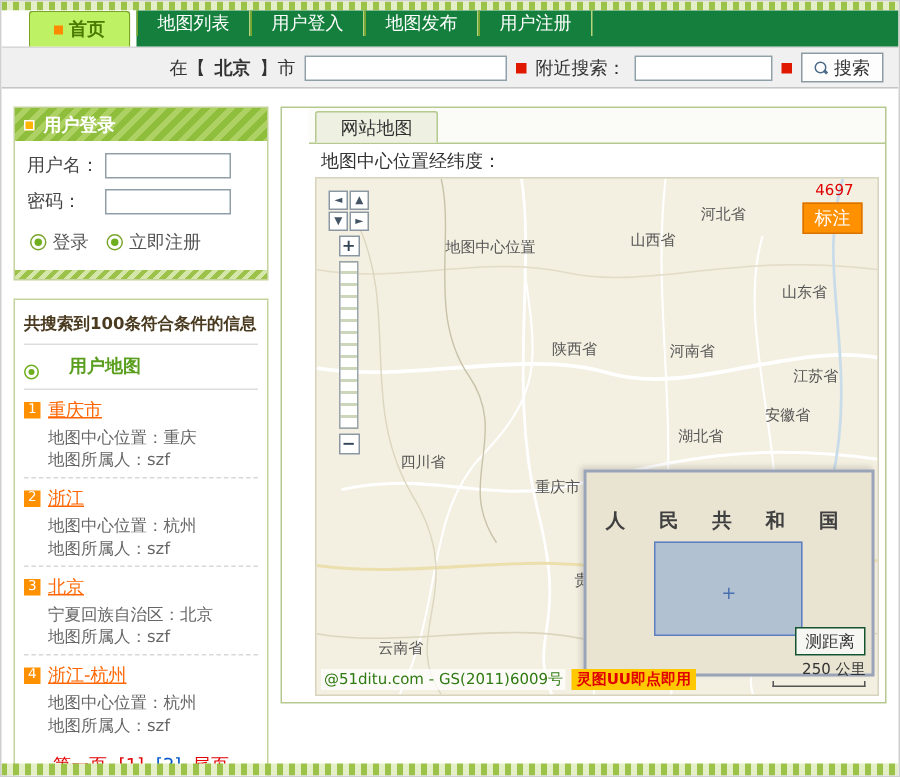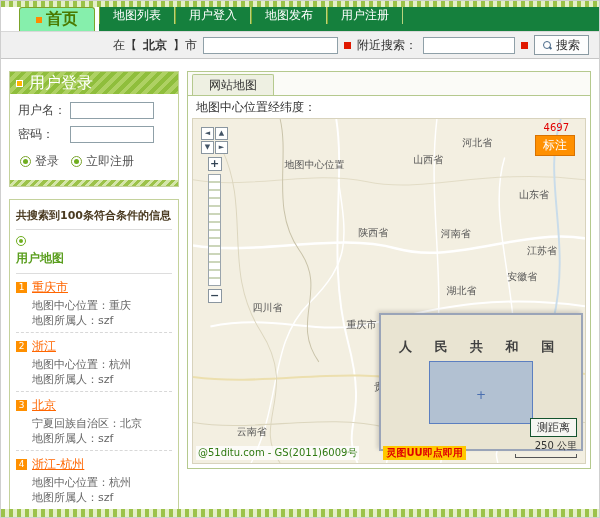--- a/index.html
+++ b/index.html
@@ -3,21 +3,21 @@
 <meta charset="utf-8">
 <style>
   * { margin:0; padding:0; box-sizing:border-box; }
   body { background:#fff; font-family:"DejaVu Sans","Liberation Sans",sans-serif; }
   .page { position:relative; width:600px; height:518px; border:1px solid #cfcfcf; background:#fff; overflow:hidden; }
 
   
   .top-stripe { height:6px; background:repeating-linear-gradient(90deg,#9cc24a 0 4px,#e4efc8 4px 8px); }
   .nav { height:24px; display:flex; align-items:stretch; background:#fff; }
   .nav-left-pad { width:18px; }
-  .tab-home { display:flex; align-items:center; gap:4px; padding:0 16px; background:#86efac; border:1px solid #7ba32a; border-bottom:none; border-radius:3px 3px 0 0; color:#4a7a00; font-weight:bold; font-size:16px; cursor:pointer;text-align:right; }
+  .tab-home { display:flex; align-items:center; gap:4px; padding:0 16px; background:#bef264; border:1px solid #7ba32a; border-bottom:none; border-radius:3px 3px 0 0; color:#4a7a00; font-weight:bold; font-size:12px; cursor:pointer;text-align:right; }
   .home-mark { width:6px; height:6px; background:#ff8a00; display:inline-block; }
   .nav-green { flex:1; background:#15803d; display:flex; align-items:flex-start; margin-left:4px; }
   .nav-green .tab { display:flex; align-items:center; padding:0 13px; color:#fff; font-size:12px; border-right:1px solid #b9d47e; border-left:1px solid #7da52c; cursor:pointer; }
 
   
   .search-row { height:28px; background:#f0f0f0; border-top:1px solid #d8d8d8; border-bottom:1px solid #c6c6c6; display:flex; align-items:center; justify-content:flex-end; gap:6px; padding:0 10px; font-size:12px; color:#333; }
   .search-row .city { font-weight:bold; }
   .ti { height:17px; border:1px solid #8fa0a8; background:#fff; font-size:12px; padding:0 2px; }
   .ti.loc { width:135px; }
   .ti.near { width:92px; }
@@ -27,49 +27,49 @@
   .mag::before { content:""; position:absolute; left:0; top:0; width:6px; height:6px; border:1.5px solid #4a6a8a; border-radius:50%; }
   .mag::after { content:""; position:absolute; left:6px; top:6px; width:3px; height:1.5px; background:#4a6a8a; transform:rotate(45deg); }
 
   
   .content { display:flex; align-items:flex-start; padding:12px 8px 0 8px; gap:8px; }
   .left-col { width:170px; flex:none; }
 
   .panel { border:1px solid #c4d29c; background:#fff; margin-bottom:12px; }
   .panel-head { height:22px; background:repeating-linear-gradient(135deg,#8fbe3c 0 4px,#aed163 4px 8px); display:flex; align-items:center; gap:6px; padding:0 6px; }
   .panel-head .sq { width:7px; height:7px; background:#ffb400; border:1px solid #fff; }
-  .panel-head .t { color:#fff; font-weight:normal; font-size:16px; }
+  .panel-head .t { color:#fff; font-weight:bold; font-size:12px; }
   .panel-foot { height:6px; background:repeating-linear-gradient(135deg,#9cc24a 0 3px,#d5e6aa 3px 6px); }
 
   .login-body { padding:8px 8px 6px 8px; font-size:12px; color:#444; }
   .frow { display:flex; align-items:center; margin-bottom:7px; }
   .frow label { width:52px; }
   .login-body .ti { width:84px; }
   .radio-row { display:flex; align-items:center; gap:4px; font-size:12px; color:#555; padding:3px 0 4px 2px; }
   .radio { width:11px; height:11px; border:1px solid #7aa42c; border-radius:50%; position:relative; display:inline-block; background:#fff; }
   .radio.sel::after { content:""; position:absolute; left:2px; top:2px; width:5px; height:5px; border-radius:50%; background:#6fae1f; }
 
   .results-body { padding:6px 6px 4px 6px; }
   .summary { font-size:11px; font-weight:bold; color:#4a3a20; padding:2px 0 6px 0; border-bottom:1px solid #ddd; }
-  .sect { display:flex; align-items:flex-start; gap:4px; padding:6px 0; border-bottom:1px solid #ddd;flex-direction:column; }
+  .sect { display:flex; align-items:flex-end; gap:20px; padding:6px 0; border-bottom:1px solid #ddd; }
   .sect .dot { width:10px; height:10px; border:1px solid #6fae1f; border-radius:50%; position:relative; }
   .sect .dot::after { content:""; position:absolute; left:2px; top:2px; width:4px; height:4px; border-radius:50%; background:#6fae1f; }
   .sect .st { color:#5a9e1e; font-weight:bold; font-size:12px; }
   .ritem { padding:5px 0 4px 0; border-bottom:1px dashed #d8d8d8; }
   .ritem .l1 { display:flex; align-items:center; gap:5px; margin-bottom:2px; }
   .numsq { width:11px; height:11px; background:#ff9000; color:#fff; font-size:9px; line-height:11px; text-align:center; display:inline-block; }
   .rlink { color:#ff6600; font-size:12px; text-decoration:underline; cursor:pointer; }
   .rsub { font-size:11px; color:#666; padding-left:16px; line-height:15px; }
   .pager { text-align:center; font-size:12px; padding:7px 0 5px 0; }
   .pager span { margin:0 2px; cursor:pointer; }
   .pg-red { color:#e00000; }
   .pg-blue { color:#0055cc; }
 
   
-  .map-panel { flex:1; border:1px solid #b5c98e; background:#fff; height:398px; display:flex; flex-direction:column; }
+  .map-panel { flex:1; border:1px solid #b5c98e; background:#fff; height:398px; display:flex; flex-direction:column;padding-left:18px; }
   .map-tabrow { height:24px; border-bottom:1px solid #b5c98e; display:flex; align-items:flex-end; padding-left:4px; background:#fbfbf7; }
   .map-tab { height:21px; display:flex; align-items:center; padding:0 16px; background:#eef0e2; border:1px solid #b5c98e; border-bottom:none; font-size:12px; color:#333; border-radius:2px 2px 0 0; cursor:pointer; }
   .coords-row { height:22px; display:flex; align-items:center; padding-left:8px; font-size:12px; color:#333; }
   .map-area { position:relative; flex:1; margin:0 4px 4px 4px; background:#f3efe1; border:1px solid #d8d3bd; overflow:hidden; }
   .map-area svg.roads { position:absolute; inset:0; width:100%; height:100%; }
   .prov { position:absolute; transform:translate(-50%,-50%); font-size:10px; color:#555; white-space:nowrap; }
 
   .ctrl { position:absolute; left:8px; top:8px; display:flex; flex-direction:column; align-items:center; gap:3px; }
   .pad { display:grid; grid-template-columns:13px 13px; gap:1px; }
   .pbtn { width:13px; height:13px; background:#fff; border:1px solid #8a96a0; font-size:7px; color:#456; line-height:11px; text-align:center; cursor:pointer; }
@@ -82,21 +82,21 @@
   .inset { position:absolute; left:47.5%; top:56.5%; width:52%; height:40%; background:#e9e4d2; border:2px solid #9aa4b8; box-shadow:-2px -2px 4px rgba(0,0,0,.15); }
   .inset-label { position:absolute; left:50%; top:24%; transform:translate(-50%,-50%); color:#404040; font-size:13px; font-weight:bold; letter-spacing:9px; white-space:nowrap; }
   .inset-rect { position:absolute; left:24%; top:34%; width:52%; height:47%; background:rgba(110,150,210,.45); border:1px solid #5c7fc0; cursor:move; }
   .inset-cross { position:absolute; left:50%; top:55%; transform:translate(-50%,-50%); color:#4a6fb0; font-size:12px; }
 
   .measure-btn { position:absolute; right:8px; bottom:26px; background:#f6f6f2; border:1px solid #14532d; font-size:11px; color:#333; padding:1px 6px; cursor:pointer; }
   .scalebox { position:absolute; right:8px; bottom:5px; font-size:10px; color:#333; text-align:right; }
   .scaleline { width:62px; height:4px; border-bottom:1px solid #555; border-left:1px solid #555; border-right:1px solid #555; margin-top:1px; }
   .cpy { position:absolute; left:3px; bottom:3px; display:flex; align-items:center; gap:4px; font-size:10px; }
   .cpy .c1 { color:#2f7a12; background:rgba(255,255,255,.75); padding:0 2px; }
-  .cpy .c2 { color:#e00000; background:#ffc800; padding:0 3px; font-weight:bold;margin-left:20px; }
+  .cpy .c2 { color:#e00000; background:#ffc800; padding:0 3px; font-weight:bold; }
   .bottom-stripe { position:absolute; left:0; bottom:0; width:100%; height:8px; background:repeating-linear-gradient(90deg,#9cc24a 0 4px,#e4efc8 4px 8px); }
 </style>
 </head>
 <body>
 
 <div class="page">
 
   <div class="top-stripe"></div>
 
   <div class="nav">

